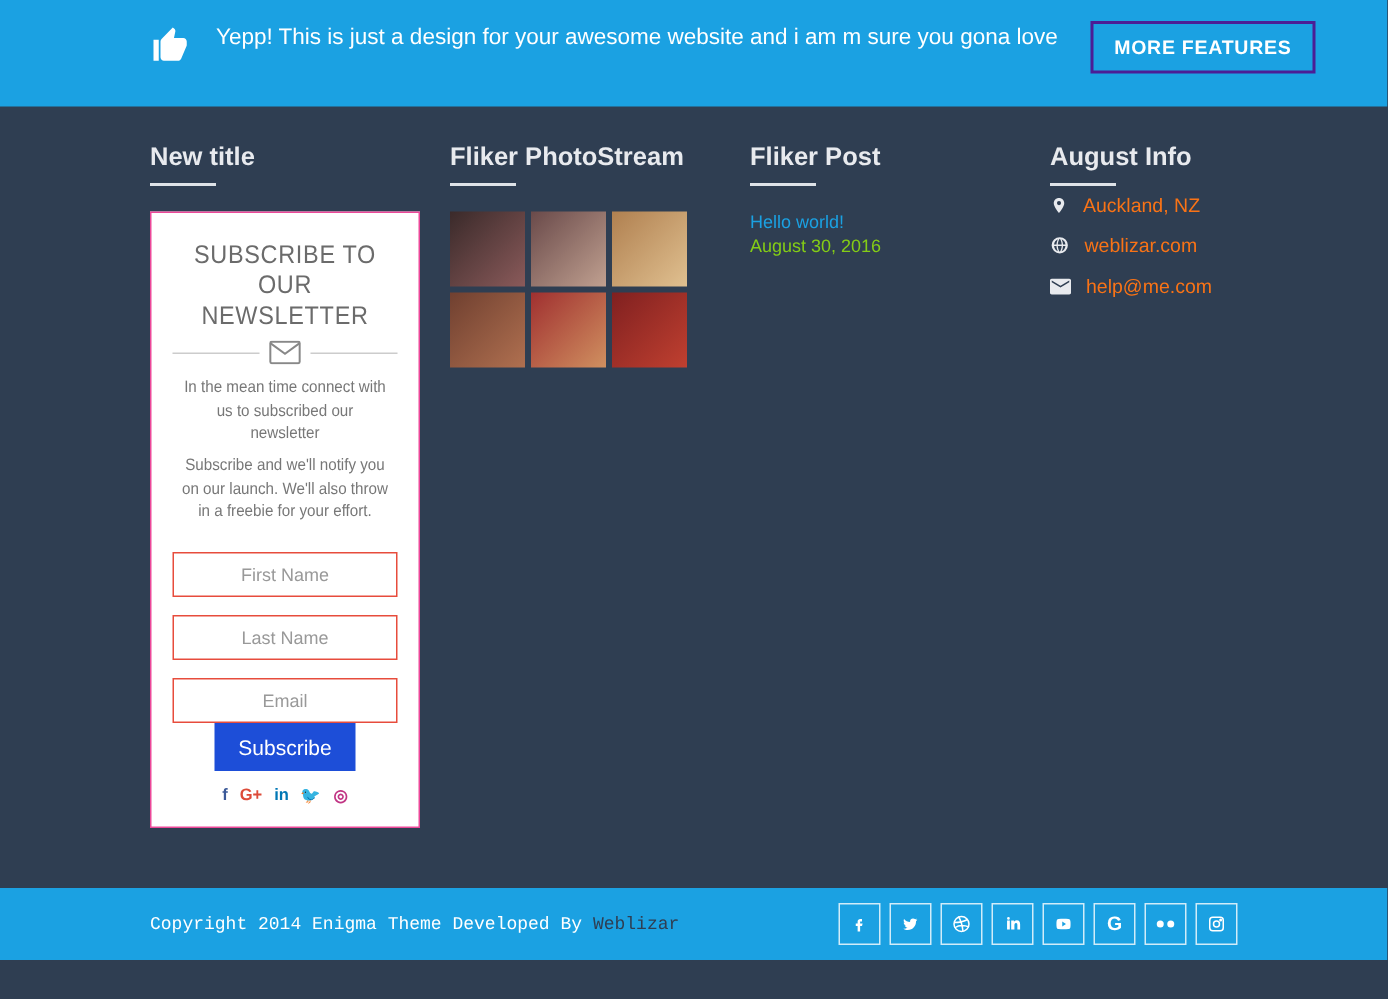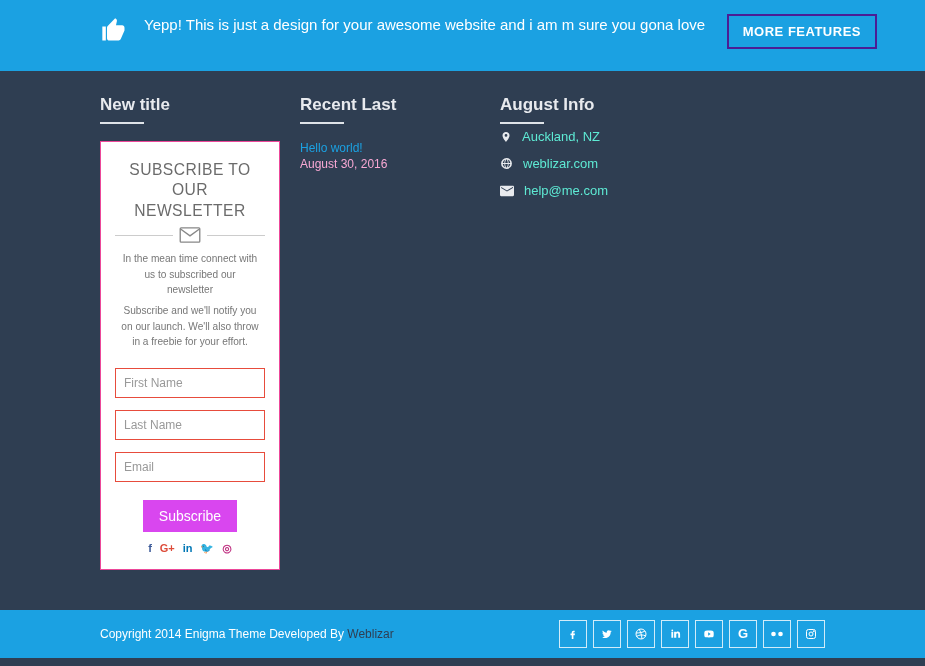--- a/index.html
+++ b/index.html
@@ -16,43 +16,43 @@
 .widget-title { color: #e8eaee; font-size: 17px; font-weight: 600; margin-bottom: 6px; padding-bottom: 8px; position: relative; }
 .widget-title::after { content: ""; position: absolute; left: 0; bottom: -1px; width: 44px; height: 2px; background: #dfe3e8; }
 
 
 .sub-card { background: #fff; border: 1px solid #ec4899; padding: 18px 14px 14px 14px; margin-top: 18px; text-align: center; color: #555; }
 .sub-card h4 { font-family: "Arial Narrow", Arial, sans-serif; font-weight: 400; font-size: 17px; letter-spacing: 0.5px; color: #6b6b6b; line-height: 1.2; transform: scaleX(0.92); }
 .sub-card .env { margin: 6px 0 8px 0; color: #888; position: relative; display: flex; align-items: center; justify-content: center; }
 .sub-card .env::before, .sub-card .env::after { content: ""; height: 1px; background: #ccc; flex: 1; }
 .sub-card .env svg { margin: 0 6px; }
 .sub-card p { font-size: 11px; color: #777; line-height: 1.4; margin-bottom: 6px; font-family: "Arial Narrow", Arial, sans-serif; transform: scaleX(0.92); }
-.sub-card input { width: 100%; border: 1px solid #e74c3c; padding: 7px 8px; font-size: 12px; margin-top: 12px; color: #15803d; outline: none; }
+.sub-card input { width: 100%; border: 1px solid #e74c3c; padding: 7px 8px; font-size: 12px; margin-top: 12px; color: #15803d; outline: none; text-align: center; }
 .sub-card input::placeholder { color: #999; }
-.sub-card .subscribe-btn { background: #d946ef; color: #fff; border: none; padding: 8px 16px; font-size: 14px; margin-top: 18px; cursor: pointer; font-family: "Arial Narrow", Arial, sans-serif; }
+.sub-card .subscribe-btn { background: #1d4ed8; color: #fff; border: none; padding: 8px 16px; font-size: 14px; cursor: pointer; font-family: "Arial Narrow", Arial, sans-serif; }
 .sub-card .socials { margin-top: 10px; display: flex; justify-content: center; gap: 8px; font-size: 11px; font-weight: bold; }
 .sub-card .socials span { cursor: pointer; }
 
 
 .flickr-grid { display: grid; grid-template-columns: repeat(3, 50px); grid-auto-rows: 50px; gap: 4px; margin-top: 18px; }
 .flickr-grid div { background: #555; background-size: cover; }
 
 
 .recent-post { margin-top: 18px; font-size: 12px; }
 .recent-post a { color: #1ba1e2; text-decoration: none; display: block; margin-bottom: 2px; }
-.recent-post .date { color: #f9a8d4; }
+.recent-post .date { color: #84cc16; }
 
 
-.contact-list { margin-top: 2px; list-style: none; color: #5eead4; font-size: 13px; }
+.contact-list { margin-top: 2px; list-style: none; color: #f97316; font-size: 13px; }
 .contact-list li { display: flex; align-items: center; gap: 10px; margin-bottom: 12px; }
 .contact-list svg { flex-shrink: 0; }
 
 
 .bottombar { background: #1ba1e2; padding: 10px 100px; display: flex; align-items: center; justify-content: space-between; min-height: 42px; }
-.bottombar .copy { color: #fff; font-size: 12px; }
+.bottombar .copy { color: #fff; font-size: 12px; font-family: Liberation Mono, monospace; }
 .bottombar .copy .by { color: #2f3e52; }
 .bottombar .social-row { display: flex; gap: 6px; }
 .bottombar .social-row a { width: 28px; height: 28px; border: 1px solid rgba(255,255,255,0.8); display: flex; align-items: center; justify-content: center; color: #fff; font-size: 12px; text-decoration: none; cursor: pointer; }
 </style>
 </head>
 <body>
 
 <div class="banner">
   <span class="thumb">
     <svg width="28" height="28" viewBox="0 0 24 24" fill="#fff">
@@ -87,23 +87,34 @@
       <div class="socials">
         <span style="color:#3b5998">f</span>
         <span style="color:#dd4b39">G+</span>
         <span style="color:#0077b5">in</span>
         <span style="color:#1da1f2">🐦</span>
         <span style="color:#c13584">◎</span>
       </div>
     </div>
   </div>
 
+  <div>
+    <h3 class="widget-title">Fliker PhotoStream</h3>
+    <div class="flickr-grid">
+      <div style="background:linear-gradient(135deg,#3a2a2a,#8a5a5a)"></div>
+      <div style="background:linear-gradient(135deg,#6a4a4a,#c0a090)"></div>
+      <div style="background:linear-gradient(135deg,#b08050,#e0c090)"></div>
+      <div style="background:linear-gradient(135deg,#704030,#b07050)"></div>
+      <div style="background:linear-gradient(135deg,#a03030,#d09060)"></div>
+      <div style="background:linear-gradient(135deg,#802020,#c04030)"></div>
+    </div>
+  </div>
 
   <div>
-    <h3 class="widget-title">Recent Last</h3>
+    <h3 class="widget-title">Fliker Post</h3>
     <div class="recent-post">
       <a href="#">Hello world!</a>
       <div class="date">August 30, 2016</div>
     </div>
   </div>
 
   <div>
     <h3 class="widget-title">August Info</h3>
     <ul class="contact-list">
       <li>

